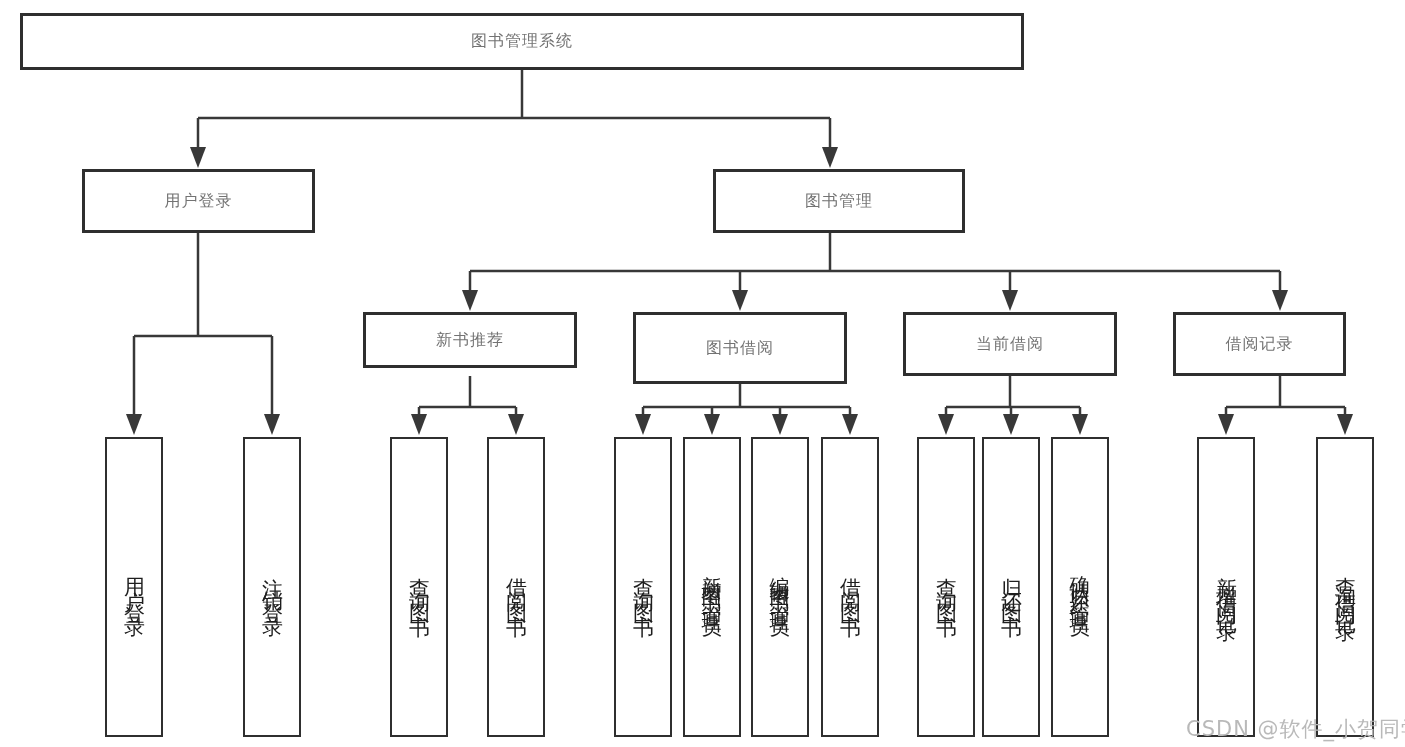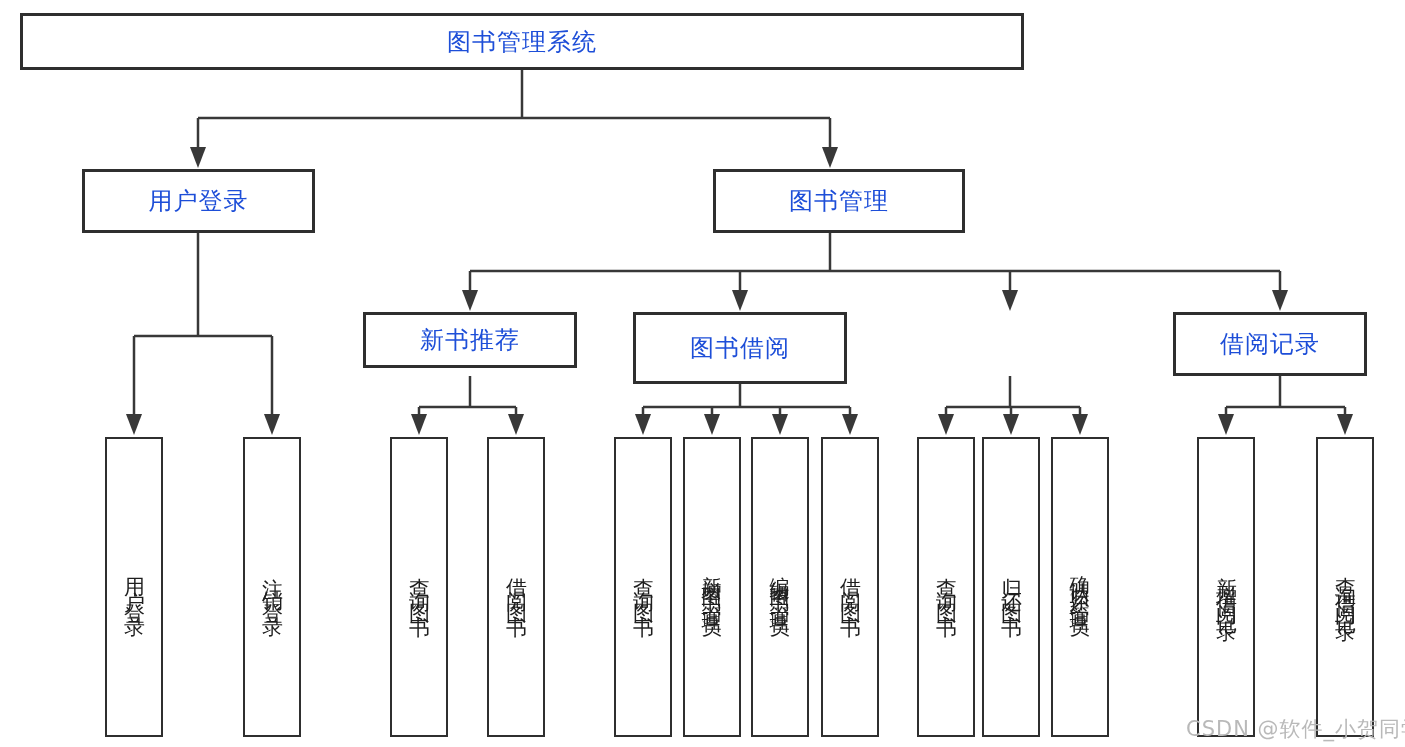--- a/index.html
+++ b/index.html
@@ -10,21 +10,21 @@
     font-family:"DejaVu Sans","Liberation Sans",sans-serif;
     overflow:hidden;
   }
   #wires{position:absolute;left:0;top:0;width:1405px;height:747px;}
   .hbox{
     position:absolute;
     box-sizing:border-box;
     border:3px solid #2f2f2f;
     background:#ffffff;
     display:flex;align-items:center;justify-content:center;
-    font-size:24px;color:#1d4ed8;
+    font-size:16px;color:#737373;
     letter-spacing:1px;
   }
   .vbox{
     position:absolute;
     top:437px;width:58px;height:300px;
     box-sizing:border-box;
     border:2.5px solid #2f2f2f;
     background:#ffffff;
     display:flex;align-items:center;justify-content:center;
     writing-mode:vertical-rl;
@@ -122,21 +122,24 @@
   <div class="hbox" style="left:713px;top:169px;width:252px;height:64px;">
     <span>图书管理</span>
   </div>
 
   <div class="hbox" style="left:363px;top:312px;width:214px;height:56px;">
     <span>新书推荐</span>
   </div>
   <div class="hbox" style="left:633px;top:312px;width:214px;height:72px;">
     <span>图书借阅</span>
   </div>
-  <div class="hbox" style="left:1173px;top:312px;width:194px;height:64px;">
+  <div class="hbox" style="left:903px;top:312px;width:214px;height:64px;">
+    <span>当前借阅</span>
+  </div>
+  <div class="hbox" style="left:1173px;top:312px;width:173px;height:64px;">
     <span>借阅记录</span>
   </div>
 
   <div class="vbox" style="left:105px;">
     <span>用户登录</span>
   </div>
   <div class="vbox" style="left:243px;">
     <span>注销登录</span>
   </div>
 

